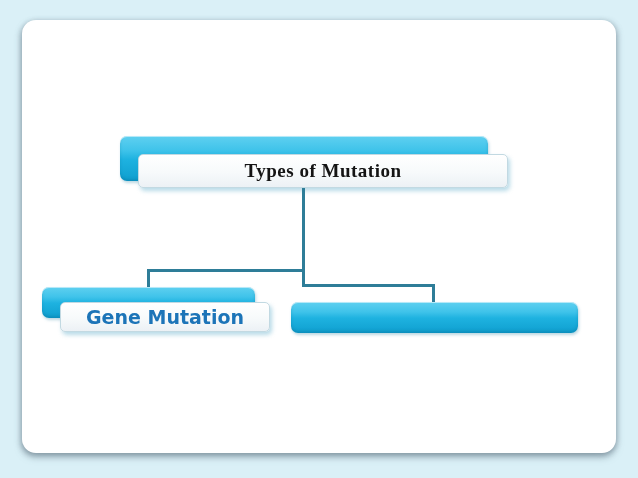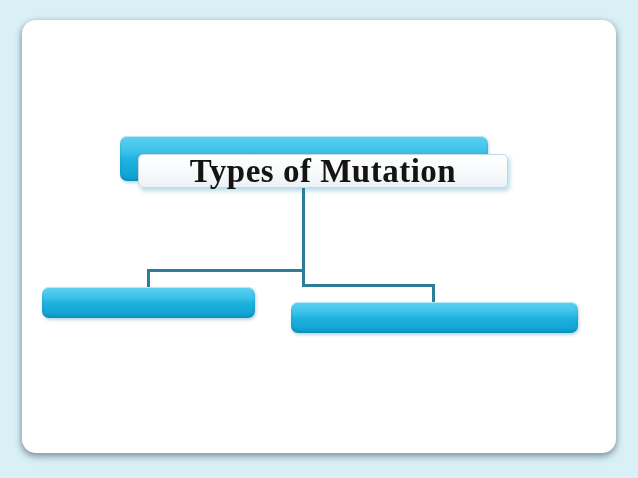--- a/index.html
+++ b/index.html
@@ -22,21 +22,21 @@
   }
   .plate{
     position:absolute;display:flex;align-items:center;justify-content:center;
     background:linear-gradient(180deg,#FFFFFF 0%,#F7FAFB 55%,#ECF1F5 100%);
     border:1px solid #C2D9E2;border-radius:5px;
     box-shadow:2px 3px 4px rgba(70,160,195,.38);
     box-sizing:border-box;white-space:nowrap;
   }
   .root-label{
     font-family:"Liberation Serif", serif;font-weight:700;
-    font-size:33px;color:var(--root-text,#141414);letter-spacing:.5px;
+    font-size:19px;color:var(--root-text,#141414);letter-spacing:.5px;
   }
   .child-label{
     font-family:"DejaVu Sans", sans-serif;font-weight:700;
     font-size:19px;color:var(--child-text,#1C74B8);
   }
   .connector{position:absolute;background:var(--connector,#2E7D98);}
   .h-line{height:2.5px;} .v-line{width:2.5px;}
 </style>
 </head>
 <body>
@@ -49,17 +49,20 @@
       <span class="root-label">Types of Mutation</span>
     </div>
 
     <div class="connector v-line" style="left:280px;top:168px;height:98px;"></div>
     <div class="connector h-line" style="left:125px;top:249px;width:158px;"></div>
     <div class="connector v-line" style="left:125px;top:249px;height:20px;"></div>
     <div class="connector h-line" style="left:280px;top:264px;width:133px;"></div>
     <div class="connector v-line" style="left:410px;top:264px;height:20px;"></div>
 
     <div class="bar" style="left:20px;top:267px;width:213px;height:31px;"></div>
+    <div class="plate" style="left:38px;top:282px;width:210px;height:30px;">
+      <span class="child-label">Gene Mutation</span>
+    </div>
 
     <div class="bar" style="left:269px;top:282px;width:287px;height:31px;"></div>
 
   </div>
 </div>
 
 </body></html>

